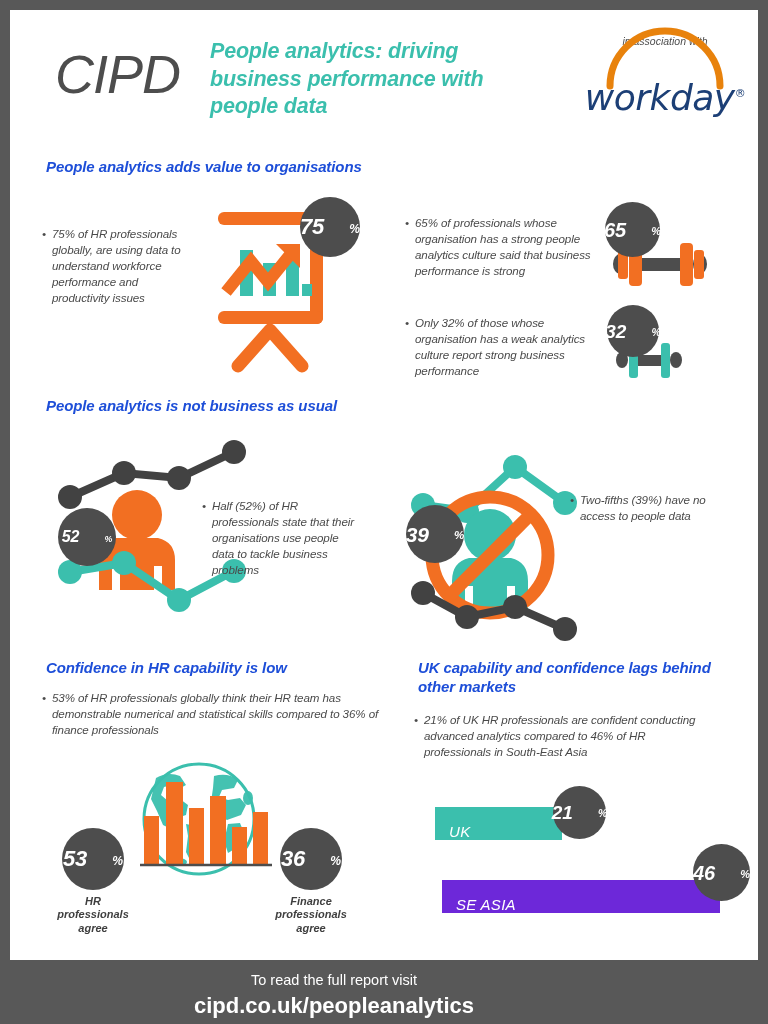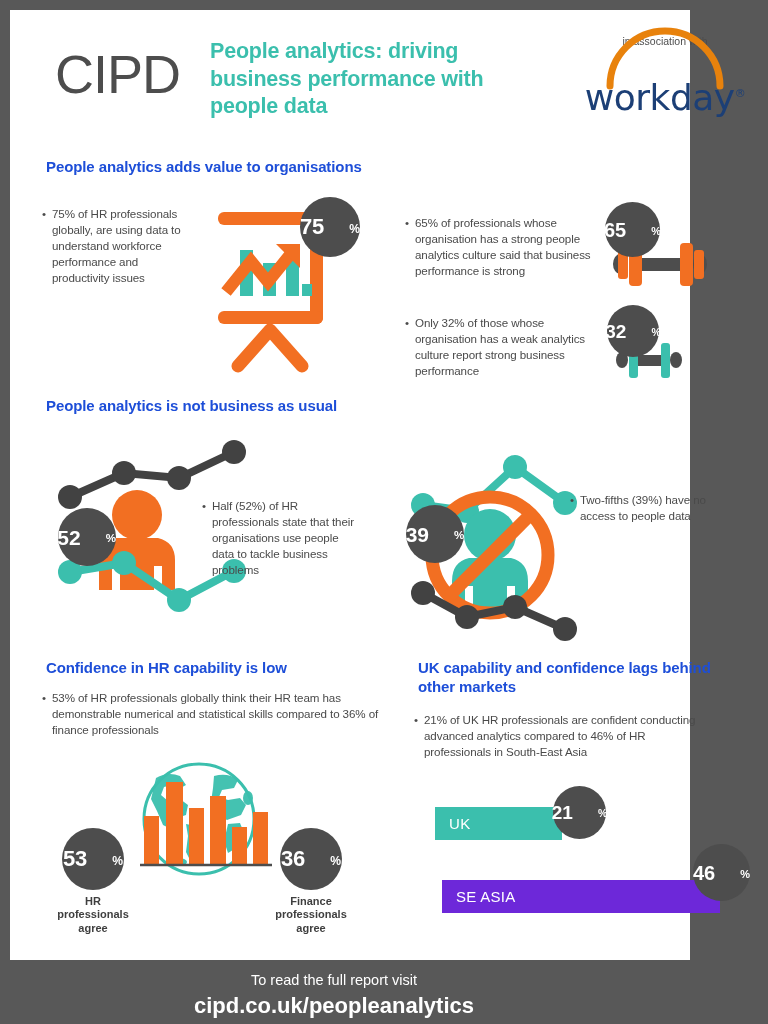--- a/index.html
+++ b/index.html
@@ -11,22 +11,23 @@
   #page {
     position: relative;
     width: 768px; height: 1024px;
     background: #585858;
     overflow: hidden;
   }
   
   .canvas {
     position: absolute;
     left: 10px; top: 10px;
-    width: 680px; height: 950px;
+    width: 748px; height: 950px;
     background: #ffffff;
+    font-style: italic;
   }
   
   .header { position: absolute; left: 0; top: 0; width: 748px; height: 122px; }
   .cipd-logo {
     position: absolute; left: 45px; top: 33px;
     font-size: 54px; font-weight: 400; letter-spacing: -1px;
     color: #4d4d4d; font-family: "Liberation Sans", sans-serif;
   }
   .head-title {
     position: absolute; left: 200px; top: 28px; width: 345px;
@@ -68,21 +69,21 @@
   .badge .pct { font-size: 0.55em; font-weight: bold; margin-left: 1px; position: relative; top: 2px; }
 
   
   .cap {
     position: absolute; text-align: center; font-size: 11px;
     font-weight: bold; color: #3f3f3f; line-height: 1.22;
   }
 
   
   .mbar {
-    position: absolute; display: flex; align-items: center;
+    position: absolute; display: flex; align-items: flex-end;
     color: #fff; font-size: 15px; font-weight: normal; padding-left: 14px;
     letter-spacing: 0.3px;
   }
 
   
   .footer {
     position: absolute; left: 0; top: 960px; width: 668px; height: 64px;
     background: #585858; color: #ffffff; text-align: center;
   }
   .footer .f1 { font-size: 14.5px; padding-top: 12px; font-weight: 400; }
@@ -102,21 +103,21 @@
         <div class="assoc-label">in association with</div>
         <svg class="wd-arc" viewBox="0 0 118 34">
           <path d="M4 33 A 55 55 0 0 1 114 33" fill="none" stroke="#E8820C" stroke-width="7" stroke-linecap="round"></path>
         </svg>
         <div class="wd-word"><span>workday</span><sup>®</sup></div>
       </div>
     </div>
 
     <div class="sec-head" style="left:36px; top:147px; width:400px;">People analytics adds value to organisations</div>
 
-    <div class="bullet" style="left:42px; top:196px; width:145px;">75% of HR professionals globally, are using data to understand workforce performance and productivity issues</div>
+    <div class="bullet" style="left:42px; top:216px; width:145px;">75% of HR professionals globally, are using data to understand workforce performance and productivity issues</div>
 
     <svg style="position:absolute; left:200px; top:196px;" width="135" height="170" viewBox="0 0 135 170">
       <rect x="8" y="6" width="105" height="13" rx="6" fill="#F26F22"></rect>
       <rect x="100" y="6" width="13" height="112" rx="6" fill="#F26F22"></rect>
       <rect x="8" y="105" width="105" height="13" rx="6" fill="#F26F22"></rect>
 
       <rect x="30" y="44" width="13" height="46" fill="#3BBFAD"></rect>
       <rect x="53" y="57" width="13" height="33" fill="#3BBFAD"></rect>
       <rect x="76" y="49" width="13" height="41" fill="#3BBFAD"></rect>
       <rect x="92" y="78" width="10" height="12" fill="#3BBFAD"></rect>
@@ -177,21 +178,21 @@
       <circle cx="83" cy="85" r="25" fill="#F26F22"></circle>
       <path d="M45 160 L45 130 Q45 112 62 108 L104 108 Q121 112 121 130 L121 160 L108 160 L108 136 L100 136 L100 160 L66 160 L66 136 L58 136 L58 160 Z" fill="#F26F22"></path>
 
       <polyline points="16,142 70,133 125,170 180,141" fill="none" stroke="#3BBFAD" stroke-width="8"></polyline>
       <circle cx="16" cy="142" r="12" fill="#3BBFAD"></circle>
       <circle cx="70" cy="133" r="12" fill="#3BBFAD"></circle>
       <circle cx="125" cy="170" r="12" fill="#3BBFAD"></circle>
       <circle cx="180" cy="141" r="12" fill="#3BBFAD"></circle>
     </svg>
 
-    <div class="badge" style="left:48px; top:498px; width:58px; height:58px; font-size:21px;justify-content:flex-end;">
+    <div class="badge" style="left:48px; top:498px; width:58px; height:58px; font-size:16px;">
       <span class="num">52</span>
         <span class="pct">%</span>
     </div>
 
     <div class="bullet" style="left:202px; top:488px; width:148px;">Half (52%) of HR professionals state that their organisations use people data to tackle business problems</div>
 
     <svg style="position:absolute; left:395px; top:435px;" width="200" height="185" viewBox="0 0 200 185">
 
       <polyline points="18,60 62,66 110,22 160,58" fill="none" stroke="#3BBFAD" stroke-width="8"></polyline>
       <circle cx="18" cy="60" r="12" fill="#3BBFAD"></circle>

